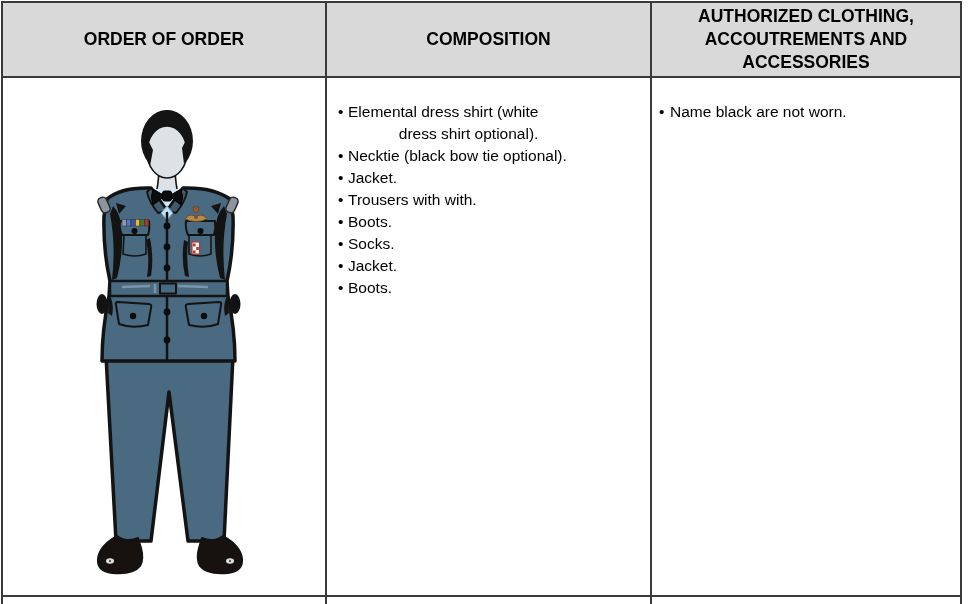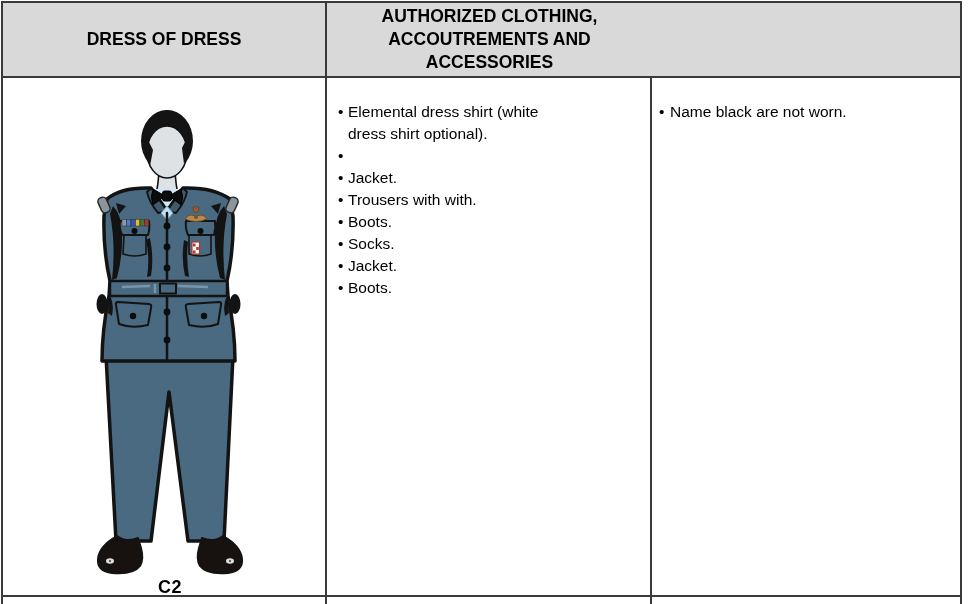--- a/index.html
+++ b/index.html
@@ -24,36 +24,37 @@
     font-size:17.5px;line-height:23px;font-weight:bold;padding:0 18px;
   }
   .row-body{background:#fff;height:517px;border-bottom:2px solid var(--border-color);}
   .row-sliver{background:#fff;height:7px;}
   .listcell{padding:23px 6px 0 11px;}
   .listcell.tight{padding-left:7px;}
   ul.blist{list-style:none;margin:0;padding:0;font-size:15.5px;line-height:22px;}
   ul.blist li{display:flex;align-items:flex-start;}
   ul.blist .dot{flex:none;width:10px;}
   .listcell.tight ul.blist .dot{width:11px;}
-  ul.blist .txt{white-space:pre-line;}
+  ul.blist .txt{white-space:pre-line;text-align:right;}
   .figwrap{position:absolute;left:92px;top:7px;width:150px;height:495px;}
   .figlabel{
     position:absolute;left:92px;top:499px;width:150px;text-align:center;
     font-size:18px;font-weight:bold;letter-spacing:0.5px;
   }
   svg .ol{stroke:#131313;stroke-linejoin:round;stroke-linecap:round;}
   svg .thin{stroke:#26292c;stroke-linejoin:round;}
 </style>
 </head>
 <body>
 
 <div class="tbl">
 
   <div class="row row-header">
-    <div class="cell hcell">DRESS OF DRESS</div>
+    <div class="cell hcell">ORDER OF ORDER</div>
+    <div class="cell hcell">COMPOSITION</div>
     <div class="cell hcell">AUTHORIZED CLOTHING, ACCOUTREMENTS AND ACCESSORIES</div>
   </div>
 
   <div class="row row-body">
 
     <div class="cell">
       <div class="figwrap">
         <svg width="150" height="495" viewBox="95 85 150 495" xmlns="http://www.w3.org/2000/svg">
 
           <g>
@@ -170,32 +171,32 @@
           </g>
 
           <g>
             <rect x="192" y="242" width="7.5" height="12" fill="#ffffff" stroke-width="1.2" stroke="#b03a30"></rect>
             <rect x="193" y="243.5" width="2.6" height="3" fill="#b03a30"></rect>
             <rect x="196.2" y="247" width="2.6" height="3" fill="#b03a30"></rect>
             <rect x="193" y="250.5" width="2.6" height="2.6" fill="#b03a30"></rect>
           </g>
         </svg>
       </div>
-      <div class="figlabel">C2</div>
     </div>
 
     <div class="cell listcell">
       <ul class="blist">
           <li>
           <span class="dot">•</span>
           <span class="txt">Elemental dress shirt (white
 dress shirt optional).</span>
         </li>
           <li>
           <span class="dot">•</span>
+          <span class="txt">Necktie (black bow tie optional).</span>
         </li>
           <li>
           <span class="dot">•</span>
           <span class="txt">Jacket.</span>
         </li>
           <li>
           <span class="dot">•</span>
           <span class="txt">Trousers with with.</span>
         </li>
           <li>

